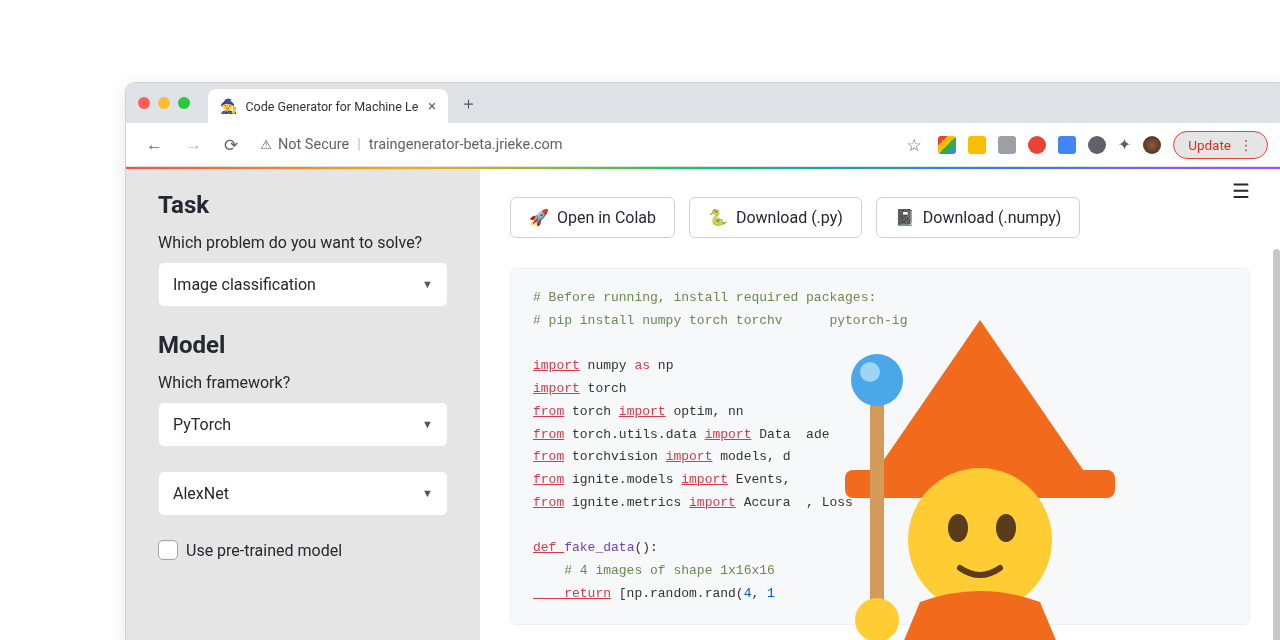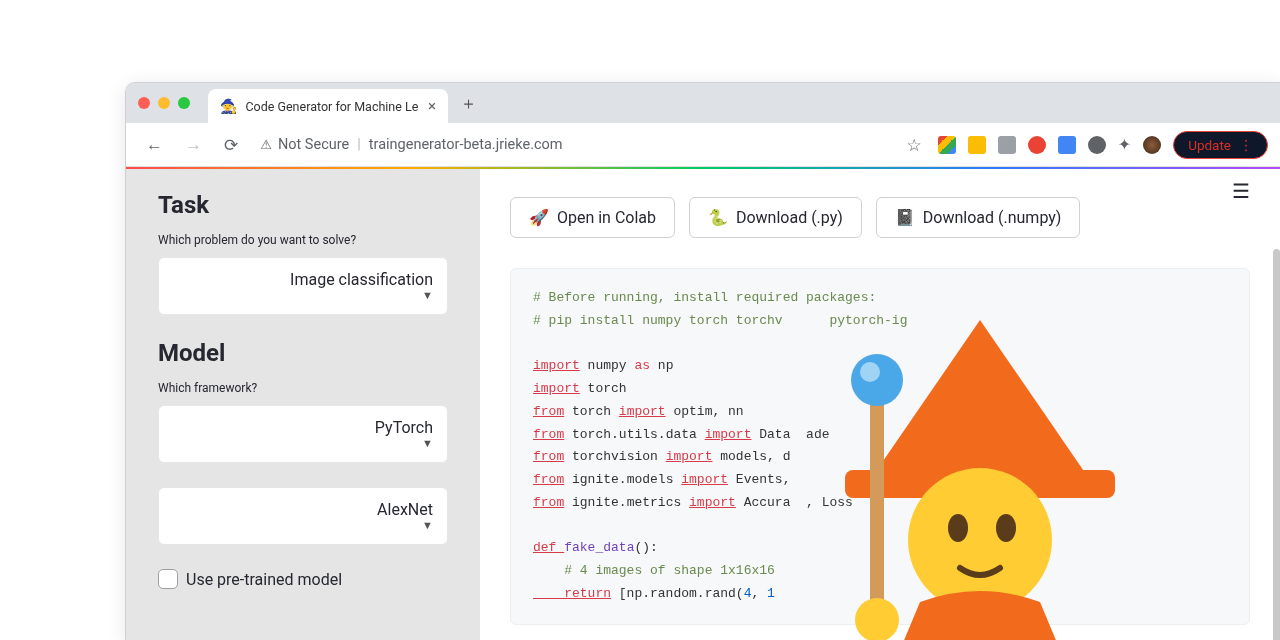--- a/index.html
+++ b/index.html
@@ -21,31 +21,31 @@
   
   .addr-bar { height: 44px; background: #fff; border-bottom: 1px solid #e0e0e0; display: flex; align-items: center; padding: 0 12px; gap: 6px; }
   .nav-icon { color: #5f6368; font-size: 17px; padding: 4px 8px; cursor: pointer; }
   .nav-icon.disabled { color: #c0c0c0; }
   .url-chip { display: flex; align-items: center; gap: 8px; flex: 1; font-size: 14.5px; color: #5f6368; padding: 0 8px; }
   .not-secure { display: flex; align-items: center; gap: 6px; }
   .sep { color: #bbb; }
   .ext-icons { display: flex; align-items: center; gap: 12px; margin-left: 10px; }
   .ext { width: 18px; height: 18px; border-radius: 3px; }
   .star { color: #5f6368; font-size: 17px; cursor: pointer; }
-  .update-btn { border: 1px solid #ea4335; color: #d93025; background: #0f172a; border-radius: 16px; padding: 5px 14px; font-size: 13.5px; display: flex; align-items: center; gap: 8px; cursor: pointer; margin-left: 6px; }
+  .update-btn { border: 1px solid #ea4335; color: #d93025; background: #e5e5e5; border-radius: 16px; padding: 5px 14px; font-size: 13.5px; display: flex; align-items: center; gap: 8px; cursor: pointer; margin-left: 6px; }
   .update-btn .dots { font-size: 14px; }
   
   .accent-strip { height: 2px; background: linear-gradient(90deg, #ff4b4b 0%, #ffad00 25%, #00cc66 50%, #2e7bff 75%, #b14bff 100%); }
   
   .app { display: flex; height: calc(100% - 86px); position: relative; }
   .sidebar { width: 354px; background: #e5e5e5; padding: 22px 32px; position: relative; }
   .sidebar-scroll { position: absolute; right: 0; top: 14px; width: 6px; height: 520px; background: transparent; }
   .sidebar h2 { font-size: 24px; font-weight: 700; color: #262730; margin-bottom: 14px; }
-  .sidebar .label { font-size: 12px; color: #262730; margin-bottom: 10px; }
-  .select { background: #fff; border: 1px solid #e6e6e6; border-radius: 6px; padding: 12px 14px; display: flex; justify-content: space-between; align-items: flex-end; font-size: 16px; color: #262730; cursor: pointer; margin-bottom: 24px; flex-direction: column; }
+  .sidebar .label { font-size: 16px; color: #262730; margin-bottom: 10px; }
+  .select { background: #fff; border: 1px solid #e6e6e6; border-radius: 6px; padding: 12px 14px; display: flex; justify-content: space-between; align-items: center; font-size: 16px; color: #262730; cursor: pointer; margin-bottom: 24px; }
   .select .chev { font-size: 11px; color: #555; }
   .checkbox-row { display: flex; align-items: center; gap: 8px; font-size: 16px; color: #262730; cursor: pointer; }
   .checkbox { width: 20px; height: 20px; border: 1.5px solid #a0a0a0; border-radius: 5px; background: #fff; }
   
   .main { flex: 1; padding: 18px 30px; position: relative; }
   .hamburger { position: absolute; top: 10px; right: 30px; cursor: pointer; color: #262730; font-size: 20px; }
   .btn-row { display: flex; gap: 14px; margin-bottom: 30px; margin-top: 10px; }
   .btn { background: #fff; border: 1px solid #d0d0d0; border-radius: 6px; padding: 10px 18px; font-size: 16px; color: #262730; display: flex; align-items: center; gap: 8px; cursor: pointer; }
   
   .code-block { background: #f7f8fa; border: 1px solid #eceef0; border-radius: 6px; padding: 18px 22px; font-family: "SFMono-Regular", Consolas, "Liberation Mono", Menlo, monospace; font-size: 13px; line-height: 1.75; color: #333; white-space: pre; overflow: hidden; }

